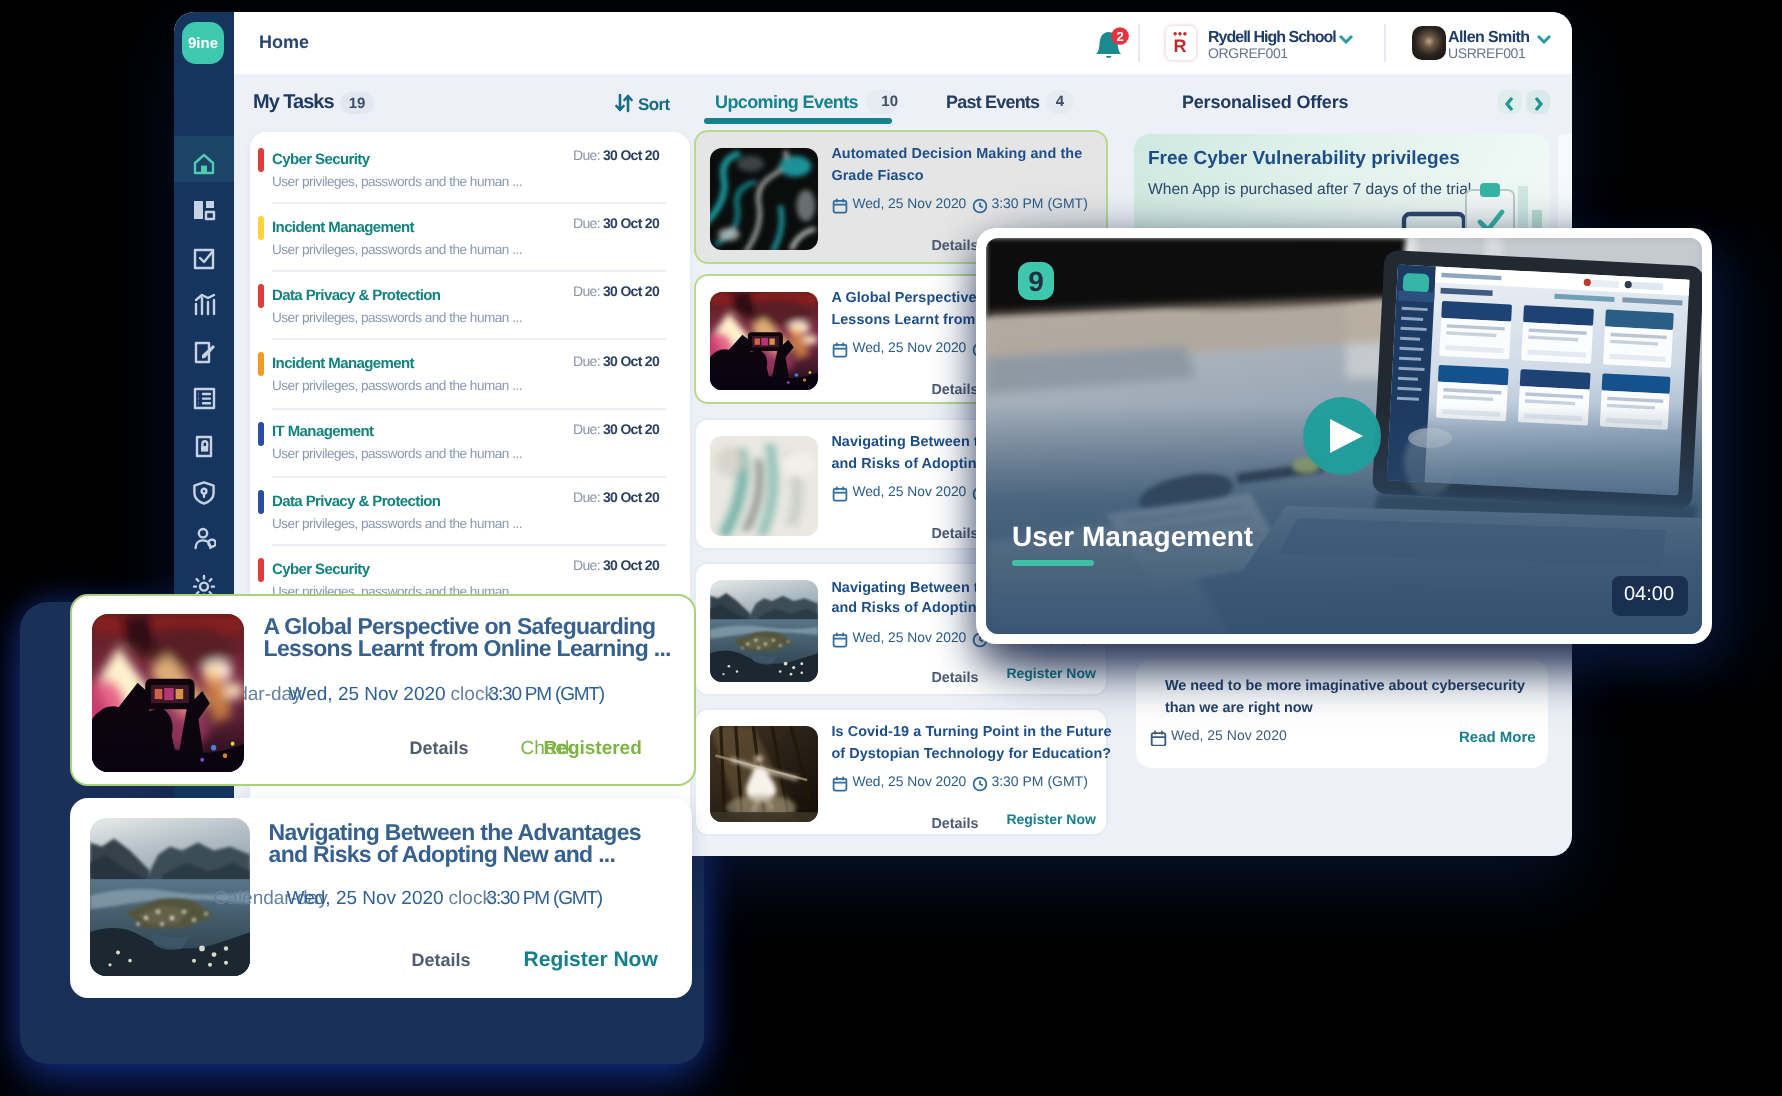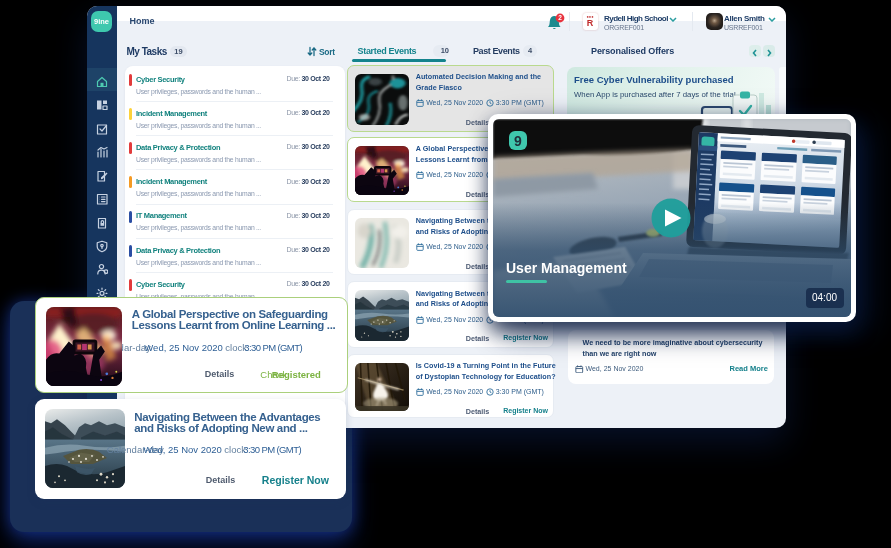--- a/index.html
+++ b/index.html
@@ -52,21 +52,21 @@
 <svg class="a" style="left:8.7px;top:257.4px" width="12" height="13" viewBox="0 0 12 13">
         <circle cx="5.5" cy="3.6" r="2.1" stroke="#c7d2e2" fill="none" stroke-width="1.2" stroke-linecap="round" stroke-linejoin="round"></circle>
         <path d="M1.8,11 C1.8,8.5 3.4,7.2 5.5,7.2 C7.6,7.2 9.2,8.5 9.2,11" stroke="#c7d2e2" fill="none" stroke-width="1.2" stroke-linecap="round" stroke-linejoin="round"></path>
         <circle cx="10" cy="8.6" r="1.8" stroke="#c7d2e2" fill="none" stroke-width="1.2" stroke-linecap="round" stroke-linejoin="round"></circle>
       </svg>
 <svg class="a" style="left:8.7px;top:280.9px" width="12" height="13" viewBox="0 0 12 13">
         <circle cx="6" cy="6.3" r="2" stroke="#c7d2e2" fill="none" stroke-width="1.2" stroke-linecap="round" stroke-linejoin="round"></circle>
         <path d="M6,2.3 V1 M6,11.6 V10.3 M2,6.3 H1 M11,6.3 H9.9 M3.2,3.5 L2.3,2.6 M8.8,9.1 L9.7,10 M8.8,3.5 L9.7,2.6 M3.2,9.1 L2.3,10" stroke="#c7d2e2" fill="none" stroke-width="1.2" stroke-linecap="round" stroke-linejoin="round"></path>
       </svg>
 </div>
-<div class="a" style="left:30px;top:0;width:669px;height:15px;background:#fff;border-radius:0 10px 0 0">
+<div class="a" style="left:30px;top:0;width:669px;height:31px;background:#fff;border-radius:0 10px 0 0">
 <div class="a b" style="left:12.5px;top:10px;font-size:9px;color:#27456e">Home</div>
 <svg class="a" style="left:428px;top:6.5px" width="22" height="19" viewBox="0 0 22 19">
         <path d="M3,14 C5,12.5 4.5,9 5,7 C5.5,4.5 7.2,3 9.3,3 C11.4,3 13.1,4.5 13.6,7 C14.1,9 13.6,12.5 15.6,14 Z" fill="#1b8a8f"></path>
         <path d="M7.8,15 a1.6,1.6 0 0 0 3,0 Z" fill="#1b8a8f"></path>
         <circle cx="15" cy="5" r="4.4" fill="#e8333e"></circle>
         <text x="15" y="7.3" font-size="6.5" fill="#fff" text-anchor="middle" font-weight="bold">2</text>
       </svg>
 <div class="a" style="left:451.5px;top:6px;width:1px;height:19px;background:#e4e9f0"></div>
 <div class="a" style="left:465.5px;top:7px;width:15px;height:17px;border-radius:3px;background:#fff;box-shadow:0 0 2px rgba(180,60,60,.35)">
         <div class="a" style="left:0;top:1px;width:15px;text-align:center;font-size:4px;color:#c23030">●●●</div>
@@ -84,21 +84,21 @@
         <path d="M1,1 L4,4 L7,1" stroke="#2a9da0" stroke-width="1.5" fill="none"></path>
       </svg>
 <div class="a" style="left:607px;top:18px;font-size:7px;letter-spacing:-0.2px;color:#66748c">USRREF001</div>
 </div>
 <div class="a b" style="left:39.5px;top:40px;font-size:10px;letter-spacing:-0.5px;color:#1e3a63">My Tasks</div>
 <div class="a" style="left:83px;top:39.5px;width:17px;height:11.5px;border-radius:6px;background:#e3e8f0;font-size:7.5px;color:#3e4e68;text-align:center;line-height:11.5px;font-weight:bold">19</div>
 <svg class="a" style="left:220px;top:40px" width="10" height="11" viewBox="0 0 10 11">
       <path d="M3,1.5 V9 M3,9 L1.2,7 M3,9 L4.8,7 M7,9.5 V2 M7,2 L5.2,4 M7,2 L8.8,4" stroke="#1c6b86" stroke-width="1.3" fill="none" stroke-linecap="round"></path>
     </svg>
 <div class="a b" style="left:232px;top:40.5px;font-size:8.5px;letter-spacing:-0.3px;color:#1c6b86">Sort</div>
-<div class="a b" style="left:270.5px;top:39.5px;font-size:9px;letter-spacing:-0.3px;color:#14838d">Started Events</div>
+<div class="a b" style="left:270.5px;top:39.5px;font-size:9px;letter-spacing:-0.3px;color:#14838d">Upcoming Events</div>
 <div class="a b" style="left:346px;top:39px;width:16px;height:11.5px;border-radius:6px;background:#e6ebf2;font-size:7.5px;color:#3e4e68;text-align:right;line-height:11.5px">10</div>
 <div class="a" style="left:265px;top:53px;width:94px;height:2.5px;border-radius:2px;background:#14838d"></div>
 <div class="a b" style="left:386px;top:39.5px;font-size:9px;letter-spacing:-0.4px;color:#243c60">Past Events</div>
 <div class="a b" style="left:436px;top:39px;width:14px;height:11.5px;border-radius:6px;background:#e6ebf2;font-size:7.5px;color:#3e4e68;text-align:center;line-height:11.5px">4</div>
 <div class="a b" style="left:504px;top:40px;font-size:9px;letter-spacing:-0.1px;color:#1e3a63">Personalised Offers</div>
 <div class="a" style="left:661.5px;top:39.3px;width:12px;height:12px;border-radius:4px;background:#ddeeeb"><svg width="12" height="12" viewBox="0 0 12 12">
         <path d="M7,3 L4.5,6 L7,9" stroke="#1f9396" stroke-width="1.6" fill="none"></path>
       </svg></div>
 <div class="a" style="left:675.5px;top:39.3px;width:12px;height:12px;border-radius:4px;background:#d9ebe9"><svg width="12" height="12" viewBox="0 0 12 12">
         <path d="M5,3 L7.5,6 L5,9" stroke="#1f9396" stroke-width="1.6" fill="none"></path>
@@ -367,21 +367,21 @@
 <div class="a" style="left:78px;top:33.5px;font-size:6.9px;color:#2b5c8a">Wed, 25 Nov 2020</div>
 <svg class="a" style="left:137.5px;top:33.5px" width="8" height="8" viewBox="0 0 10 10">
       <circle cx="5" cy="5" r="4" stroke="#2e6d9c" fill="none" stroke-width="1.1"></circle>
       <path d="M5,2.8 V5 L6.8,6" stroke="#2e6d9c" stroke-width="1.1" fill="none"></path>
     </svg>
 <div class="a" style="left:147.5px;top:33.5px;font-size:7px;color:#2b5c8a">3:30 PM (GMT)</div>
 <div class="a b" style="left:117.5px;top:52px;font-size:7.2px;color:#4e5c74">Details</div>
 <div class="a b" style="left:155px;top:52px;font-size:7px;color:#15808b">Register Now</div>
 </div>
 <div class="a" style="left:567px;top:67px;width:207.6px;height:66px;border-radius:8px;overflow:hidden;background:linear-gradient(115deg,#cfe9e0 0%,#e2f2ec 45%,#f3faf7 100%)">
-<div class="a b" style="left:7px;top:6.5px;font-size:9.5px;color:#1d4e8a">Free Cyber Vulnerability purchased</div>
+<div class="a b" style="left:7px;top:6.5px;font-size:9.5px;color:#1d4e8a">Free Cyber Vulnerability privileges</div>
 <div class="a" style="left:7px;top:22.5px;font-size:7.8px;color:#2c4a6e">When App is purchased after 7 days of the trial</div>
 <svg class="a" style="left:133px;top:24px" width="72" height="42" viewBox="0 0 72 42">
       <g opacity=".55">
         <rect x="52" y="8" width="5" height="30" fill="#9fd4c6"></rect>
         <rect x="59" y="2" width="5" height="36" fill="#b4ddd2"></rect>
         <rect x="66" y="14" width="5" height="24" fill="#8ecabb"></rect>
       </g>
       <rect x="2" y="16" width="30" height="20" rx="3" stroke="#2e4a6e" stroke-width="2.2" fill="#eaf4f0"></rect>
       <rect x="33" y="4" width="24" height="32" rx="3" fill="#f2f8f6" stroke="#b9cdc8" stroke-width="1"></rect>
       <rect x="40" y="0.5" width="10" height="7" rx="2" fill="#35b5a5"></rect>

